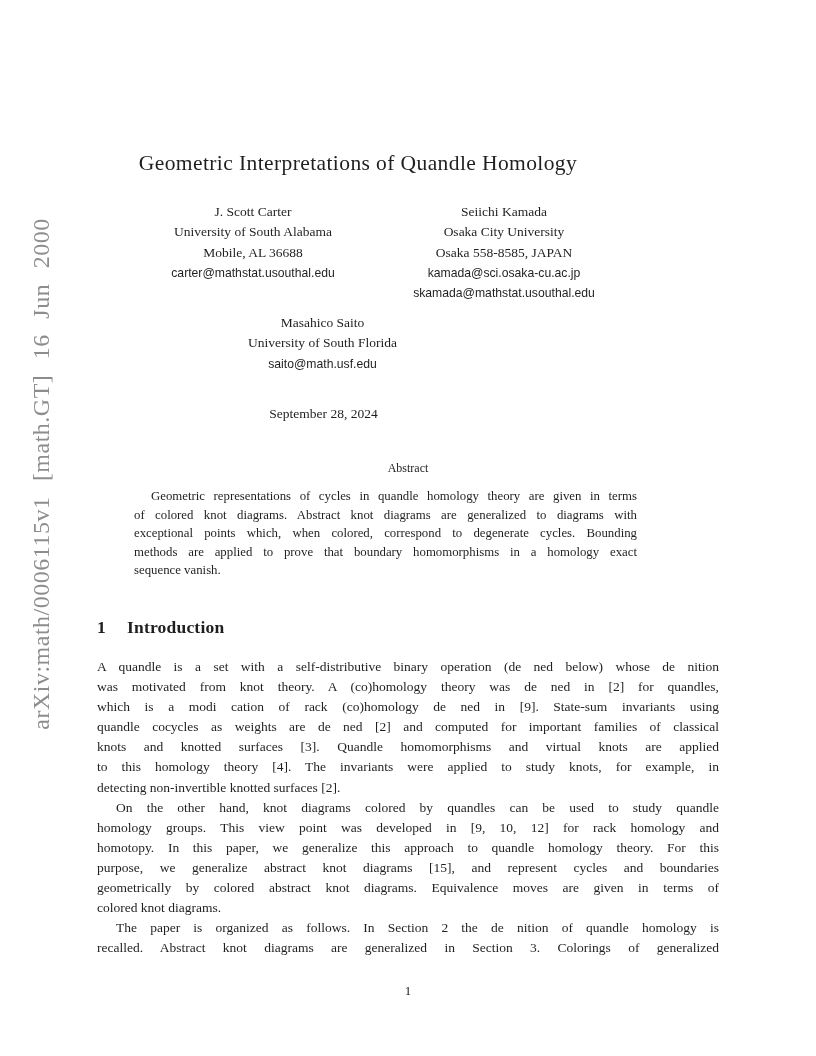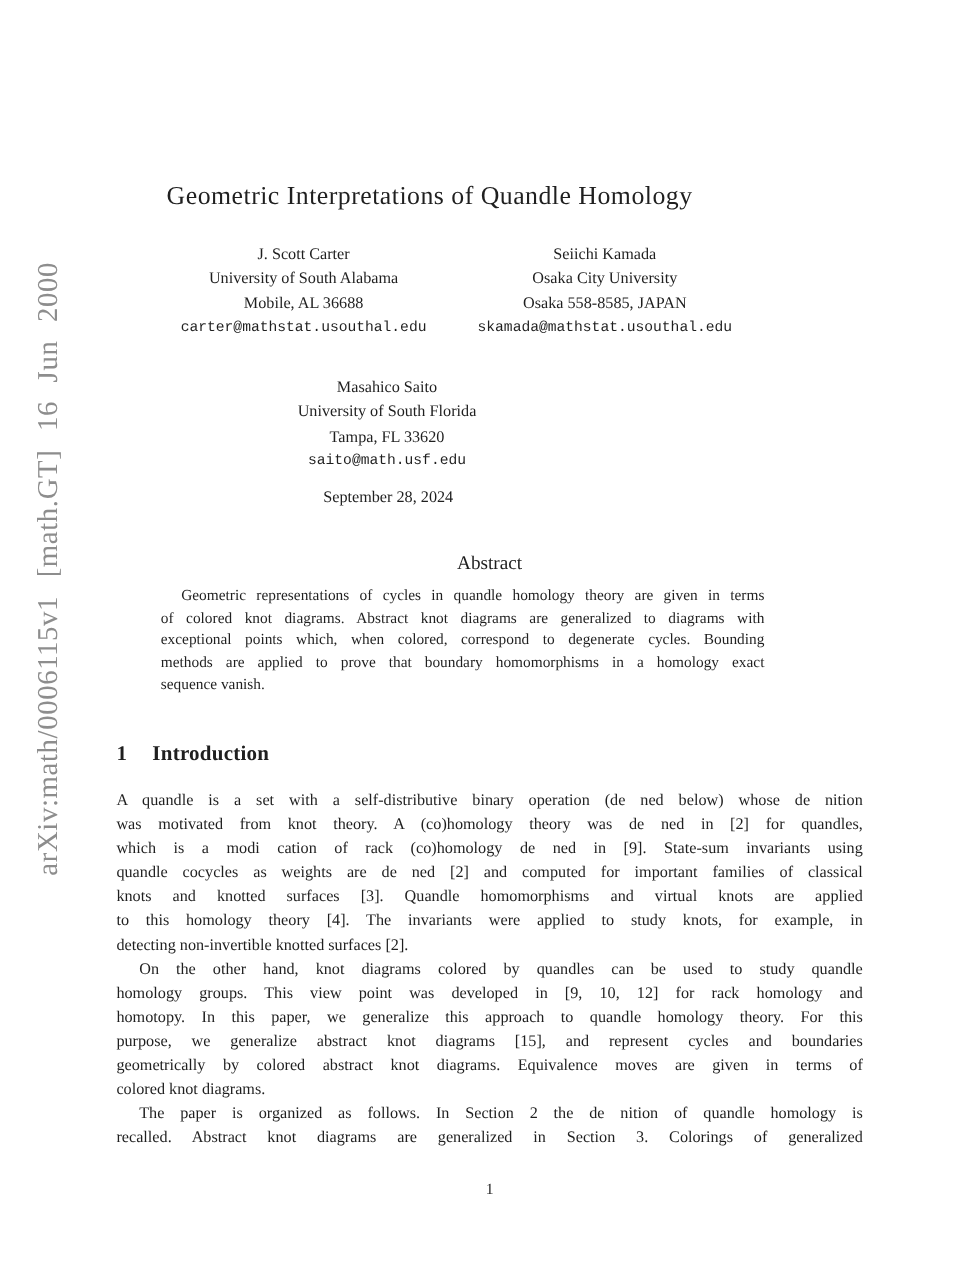--- a/index.html
+++ b/index.html
@@ -17,28 +17,28 @@
     position:absolute; top:151px; left:0; width:716px;
     text-align:center; font-size:21.5px; letter-spacing:0.4px;
   }
   .authors-col { position:absolute; top:202px; text-align:center; line-height:20.3px; font-size:13.5px; }
   .col-left  { left:97px;  width:312px; }
   .col-right { left:348px; width:312px; }
   .saito-block {
     position:absolute; top:313px; left:0; width:645px;
     text-align:center; line-height:20.3px; font-size:13.5px;
   }
-  .email { font-family:Liberation Mono, monospace; font-size:12.2px; }
+  .email { font-family:Liberation Sans, sans-serif; font-size:12.2px; }
   .date-line {
     position:absolute; top:406px; left:0; width:647px;
     text-align:center; font-size:13.5px;
   }
   .abs-head {
     position:absolute; top:461px; left:0; width:816px;
-    text-align:center; font-size:16px;
+    text-align:center; font-size:12px;
   }
   .abs {
     position:absolute; top:487px; left:134px; width:503px;
     font-size:12.8px; line-height:18.6px;
   }
   .sec {
     position:absolute; top:617px; left:97px;
     font-size:17.5px; font-weight:bold; letter-spacing:0.2px;text-align:right;
   }
   .sec .secnum { display:inline-block; margin-right:21px; }
@@ -68,27 +68,27 @@
     <div>J. Scott Carter</div>
     <div>University of South Alabama</div>
     <div>Mobile, AL 36688</div>
     <div class="email">carter@mathstat.usouthal.edu</div>
   </div>
 
   <div class="authors-col col-right">
     <div>Seiichi Kamada</div>
     <div>Osaka City University</div>
     <div>Osaka 558-8585, JAPAN</div>
+    <div class="email">kamada@sci.osaka-cu.ac.jp</div>
     <div class="email">skamada@mathstat.usouthal.edu</div>
   </div>
 
   <div class="saito-block">
     <div>Masahico Saito</div>
     <div>University of South Florida</div>
-    <div>Tampa, FL 33620</div>
     <div class="email">saito@math.usf.edu</div>
   </div>
 
   <div class="date-line">September 28, 2024</div>
 
   <div class="abs-head">Abstract</div>
 
   <div class="abs">
     <div class="jline ind">Geometric representations of cycles in quandle homology theory are given in terms</div>
     <div class="jline">of colored knot diagrams. Abstract knot diagrams are generalized to diagrams with</div>

